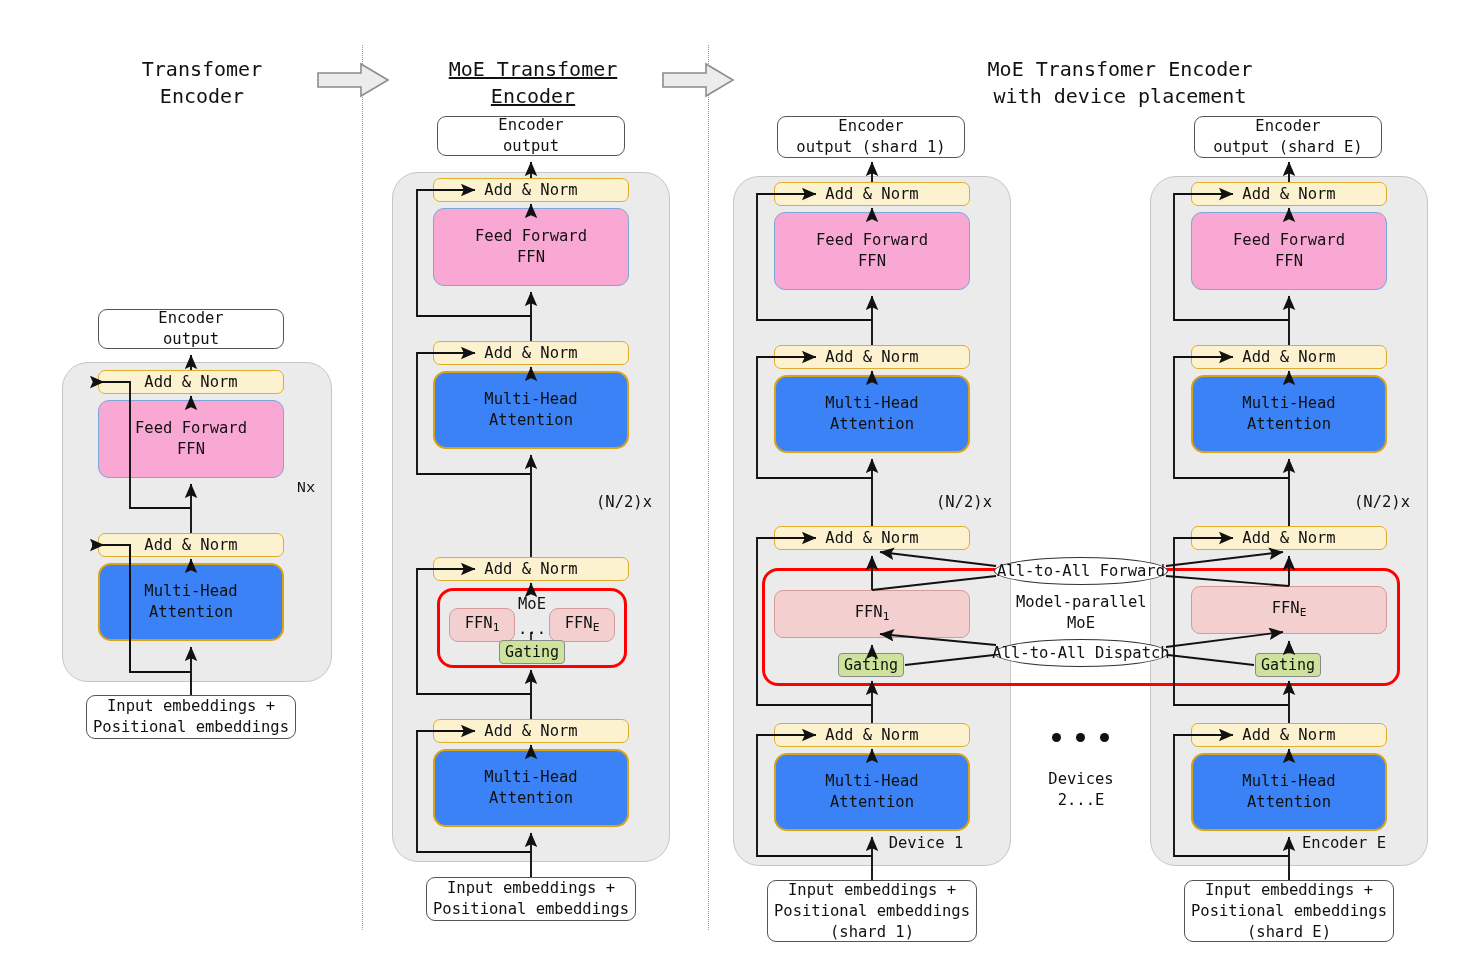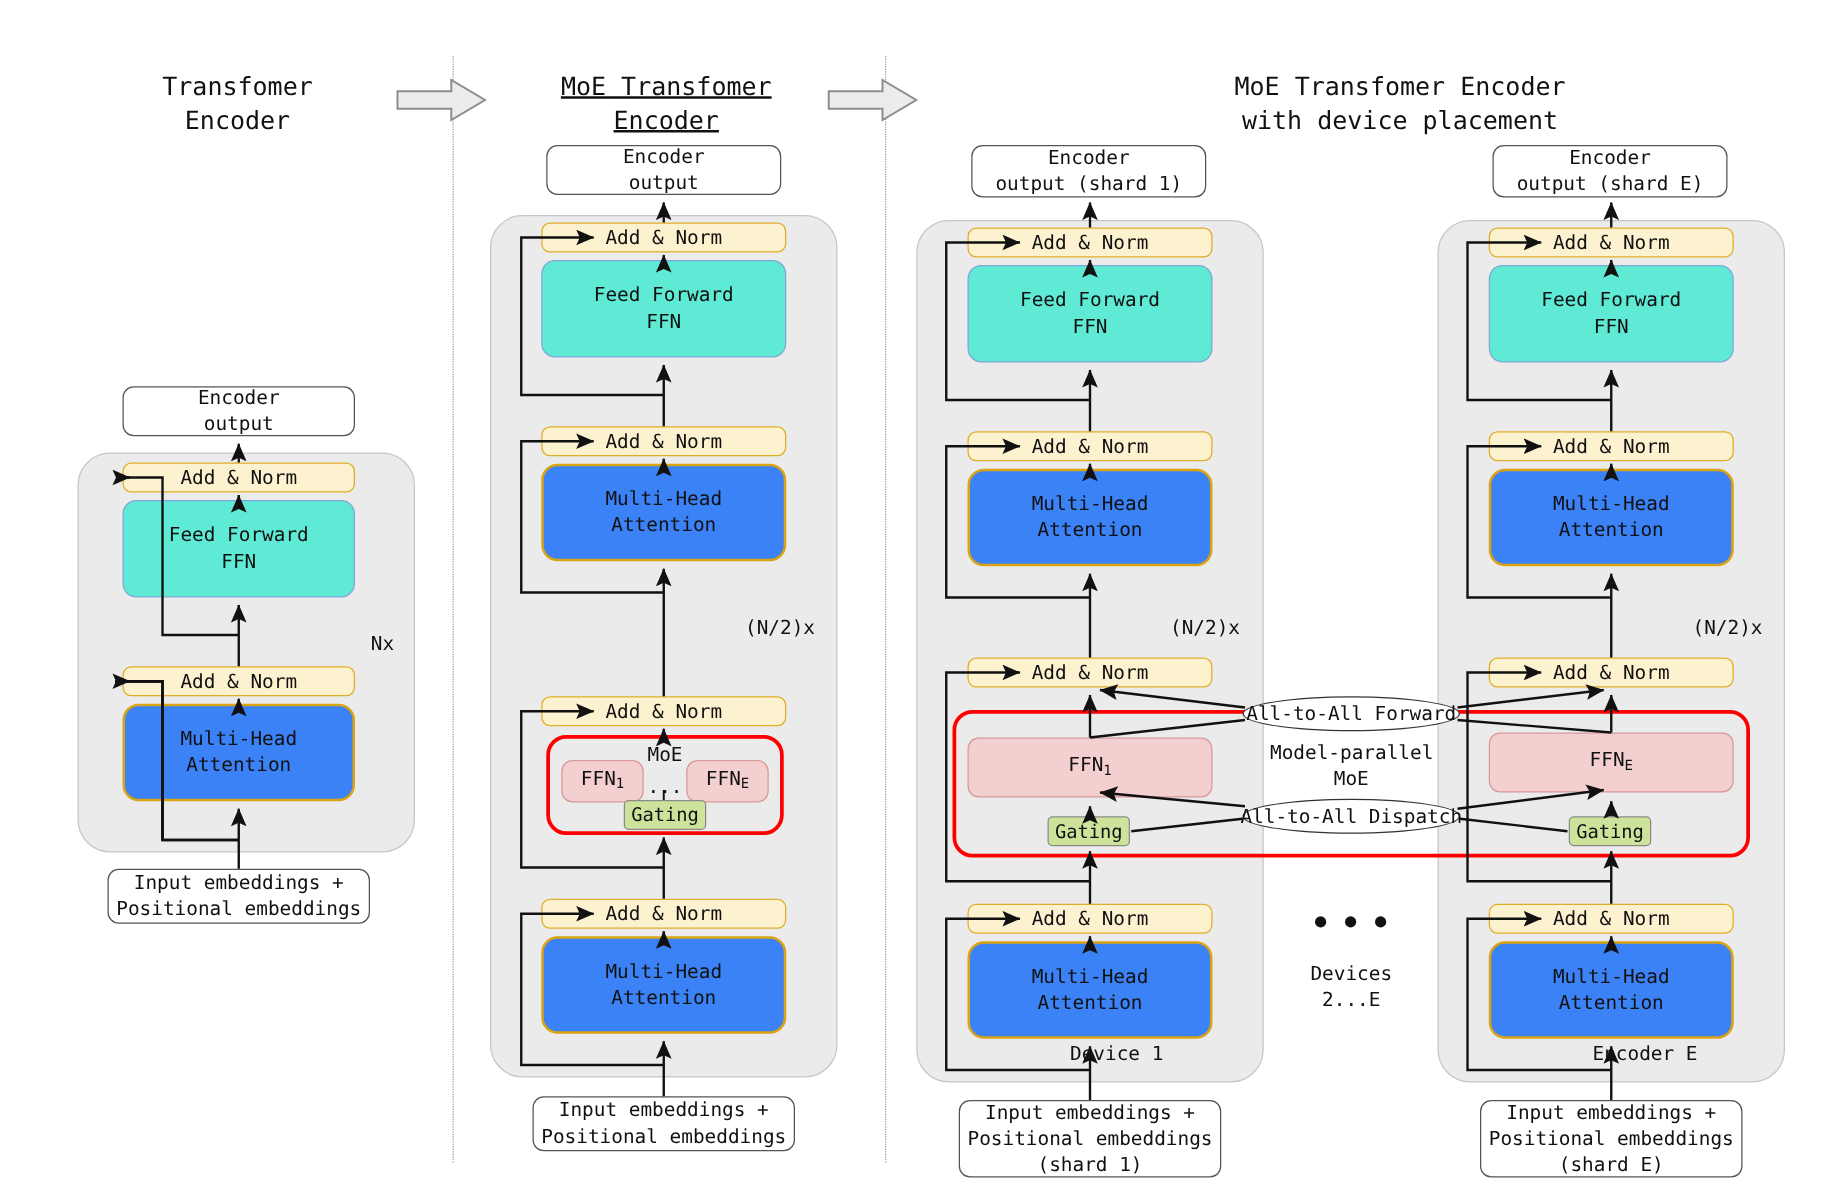--- a/index.html
+++ b/index.html
@@ -42,21 +42,21 @@
     background:#ffffff;
     border:1.4px solid #555;
     border-radius:9px;
   }
   .addnorm{
     background:#fdf2cf;
     border:1.6px solid #e0ad28;
     border-radius:7px;
   }
   .ffn{
-    background:#5eead4;
+    background:#f9a8d4;
     border:1.6px solid #7ea6d6;
     border-radius:11px;
   }
   .mha{
     background:#3b82f6;
     border:2px solid #daa314;
     border-radius:13px;
   }
   .expert{
     background:#f4cfcf;
@@ -90,21 +90,21 @@
 
   
   .lbl{
     position:absolute;
     font-size:15.5px;
     line-height:21px;
     white-space:pre;
     color:#111;
     text-align:center;
   }
-  .lbl-right{text-align:left;}
+  .lbl-right{text-align:center;}
 
   
   .divider{
     position:absolute;
     width:0;
     border-left:1.6px dotted #9a9a9a;
   }
 
   
   .ellipse{
@@ -132,21 +132,21 @@
   sub{font-size:0.72em;vertical-align:-0.25em;}
 </style>
 </head>
 <body>
 
 <div id="stage">
 
   <div class="divider" style="left:362px;top:45px;height:885px;"></div>
   <div class="divider" style="left:708px;top:45px;height:885px;"></div>
 
-  <div class="col-title" style="left:60px;top:56px;width:260px;">Transfomer
+  <div class="col-title" style="left:72px;top:56px;width:260px;">Transfomer
 Encoder</div>
   <div class="col-title" style="left:400px;top:56px;width:266px;text-decoration:underline;">MoE Transfomer
 Encoder</div>
   <div class="col-title" style="left:880px;top:56px;width:480px;">MoE Transfomer Encoder
 with device placement</div>
 
   <svg class="layer" viewBox="0 0 1474 958">
     <polygon points="318,73 361,73 361,64 388,80 361,96 361,87 318,87" fill="#ececec" stroke="#8d8d8d" stroke-width="1.6" stroke-linejoin="miter"></polygon>
     <polygon points="663,73 706,73 706,64 733,80 706,96 706,87 663,87" fill="#ececec" stroke="#8d8d8d" stroke-width="1.6" stroke-linejoin="miter"></polygon>
   </svg>
@@ -154,21 +154,21 @@
   <div class="gray-box" style="left:62px;top:362px;width:270px;height:320px;"></div>
 
   <div class="node plain" style="left:98px;top:309px;width:186px;height:40px;">Encoder
 output</div>
 
   <div class="node addnorm" style="left:98px;top:370px;width:186px;height:24px;">Add &amp; Norm</div>
 
   <div class="node ffn" style="left:98px;top:400px;width:186px;height:78px;">Feed Forward
 FFN</div>
 
-  <div class="lbl" style="left:288px;top:505px;width:36px;">Nx</div>
+  <div class="lbl" style="left:288px;top:478px;width:36px;font-family:Liberation Mono, monospace;">Nx</div>
 
   <div class="node addnorm" style="left:98px;top:533px;width:186px;height:24px;">Add &amp; Norm</div>
 
   <div class="node mha" style="left:98px;top:563px;width:186px;height:78px;">Multi-Head
 Attention</div>
 
   <div class="node plain" style="left:86px;top:695px;width:210px;height:44px;">Input embeddings +
 Positional embeddings</div>
 
   <div class="gray-box" style="left:392px;top:172px;width:278px;height:690px;"></div>

